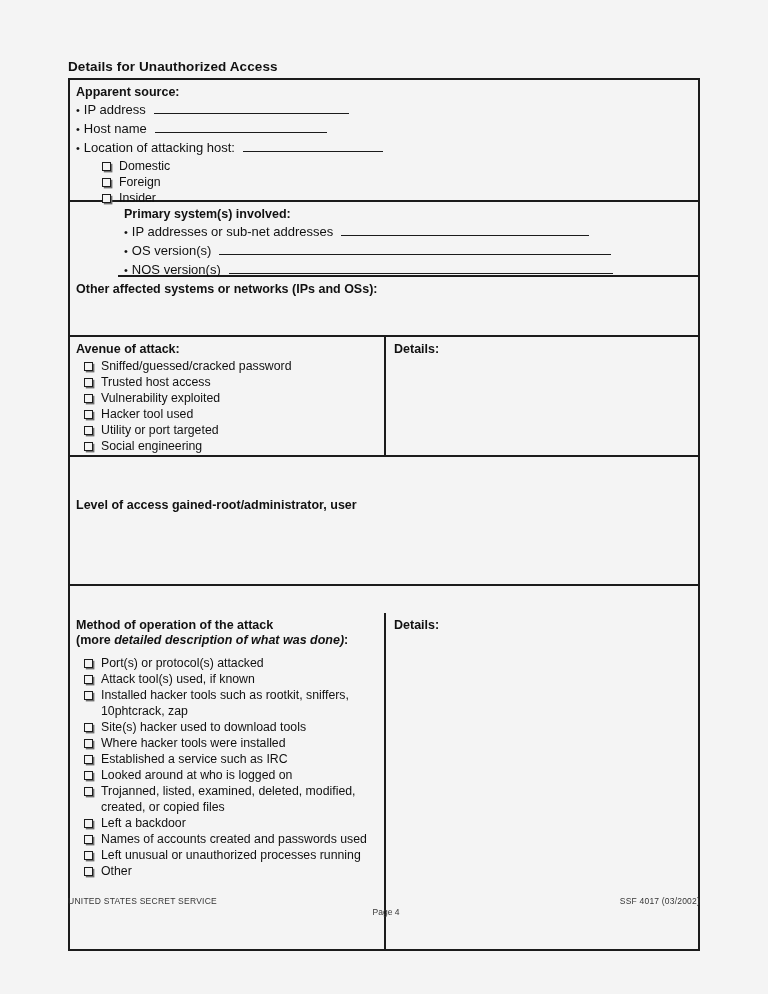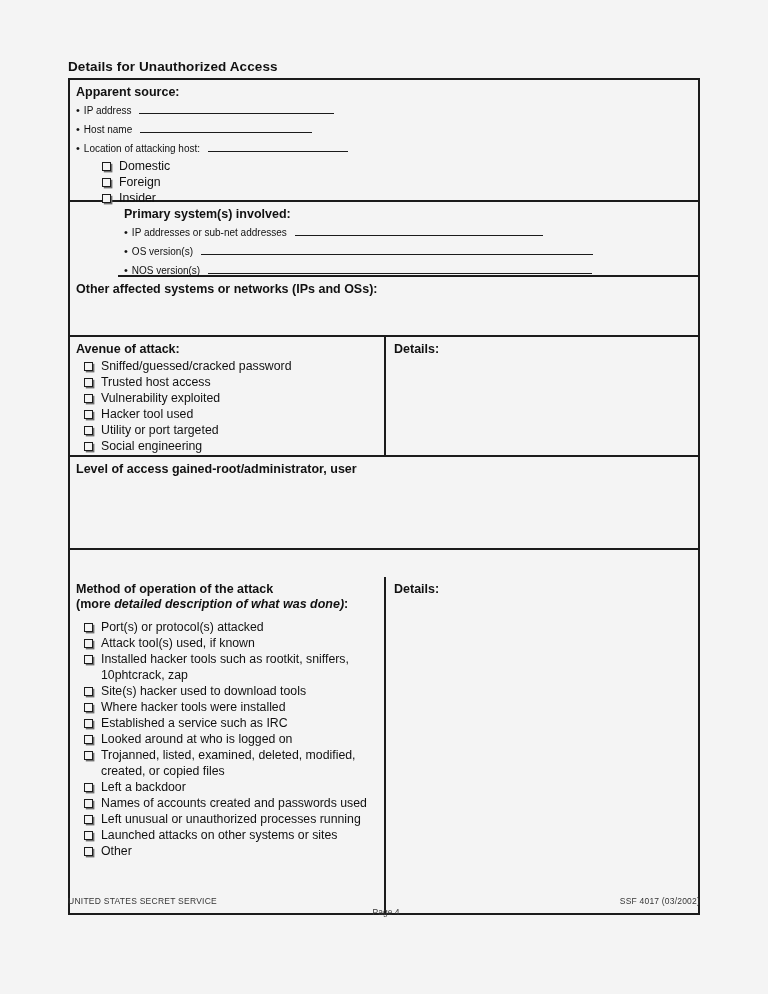--- a/index.html
+++ b/index.html
@@ -97,21 +97,21 @@
     white-space: nowrap;
   }
   .bullet-dot {
     flex: 0 0 auto;
     margin-right: 4px;
     font-size: 11px;
     line-height: 17px;
   }
   .bullet-label {
     flex: 0 0 auto;
-    font-size: 10px;
+    font-size: 13px;
   }
   .rule {
     flex: 0 0 auto;
     display: inline-block;
     height: 12px;
     border-bottom: 1.6px solid #1b1b1b;
     margin-left: 8px;
   }
 
   
@@ -285,21 +285,21 @@
             <span class="check-label">Social engineering</span>
           </li>
         </ul>
       </div>
       <div class="split-right">
         <div class="band-head">Details:</div>
         <div class="blank-body"></div>
       </div>
     </div>
 
-    <div class="band band-full" style="height:93px;">
+    <div class="band band-full" style="height:93px;margin-top:36px;">
       <div class="band-head">Level of access gained-root/administrator, user</div>
       <div class="blank-body"></div>
     </div>
 
     <div class="band band-split" style="height:336px;margin-top:27px;">
       <div class="split-left">
         <div class="band-head">Method of operation of the attack</div>
         <div class="band-head italicised"><span>(more </span><em>detailed description of what was done)</em><span>:</span></div>
 
         <ul class="check-list tight" style="margin-top:8px;">
@@ -339,24 +339,20 @@
             <span class="checkbox"></span>
             <span class="check-label">Left a backdoor</span>
           </li>
           <li class="check-item">
             <span class="checkbox"></span>
             <span class="check-label">Names of accounts created and passwords used</span>
           </li>
           <li class="check-item">
             <span class="checkbox"></span>
             <span class="check-label">Left unusual or unauthorized processes running</span>
-          </li>
-          <li class="check-item">
-            <span class="checkbox"></span>
-            <span class="check-label">Launched attacks on other systems or sites</span>
           </li>
           <li class="check-item">
             <span class="checkbox"></span>
             <span class="check-label">Other</span>
           </li>
         </ul>
       </div>
       <div class="split-right">
         <div class="band-head">Details:</div>
         <div class="blank-body"></div>

